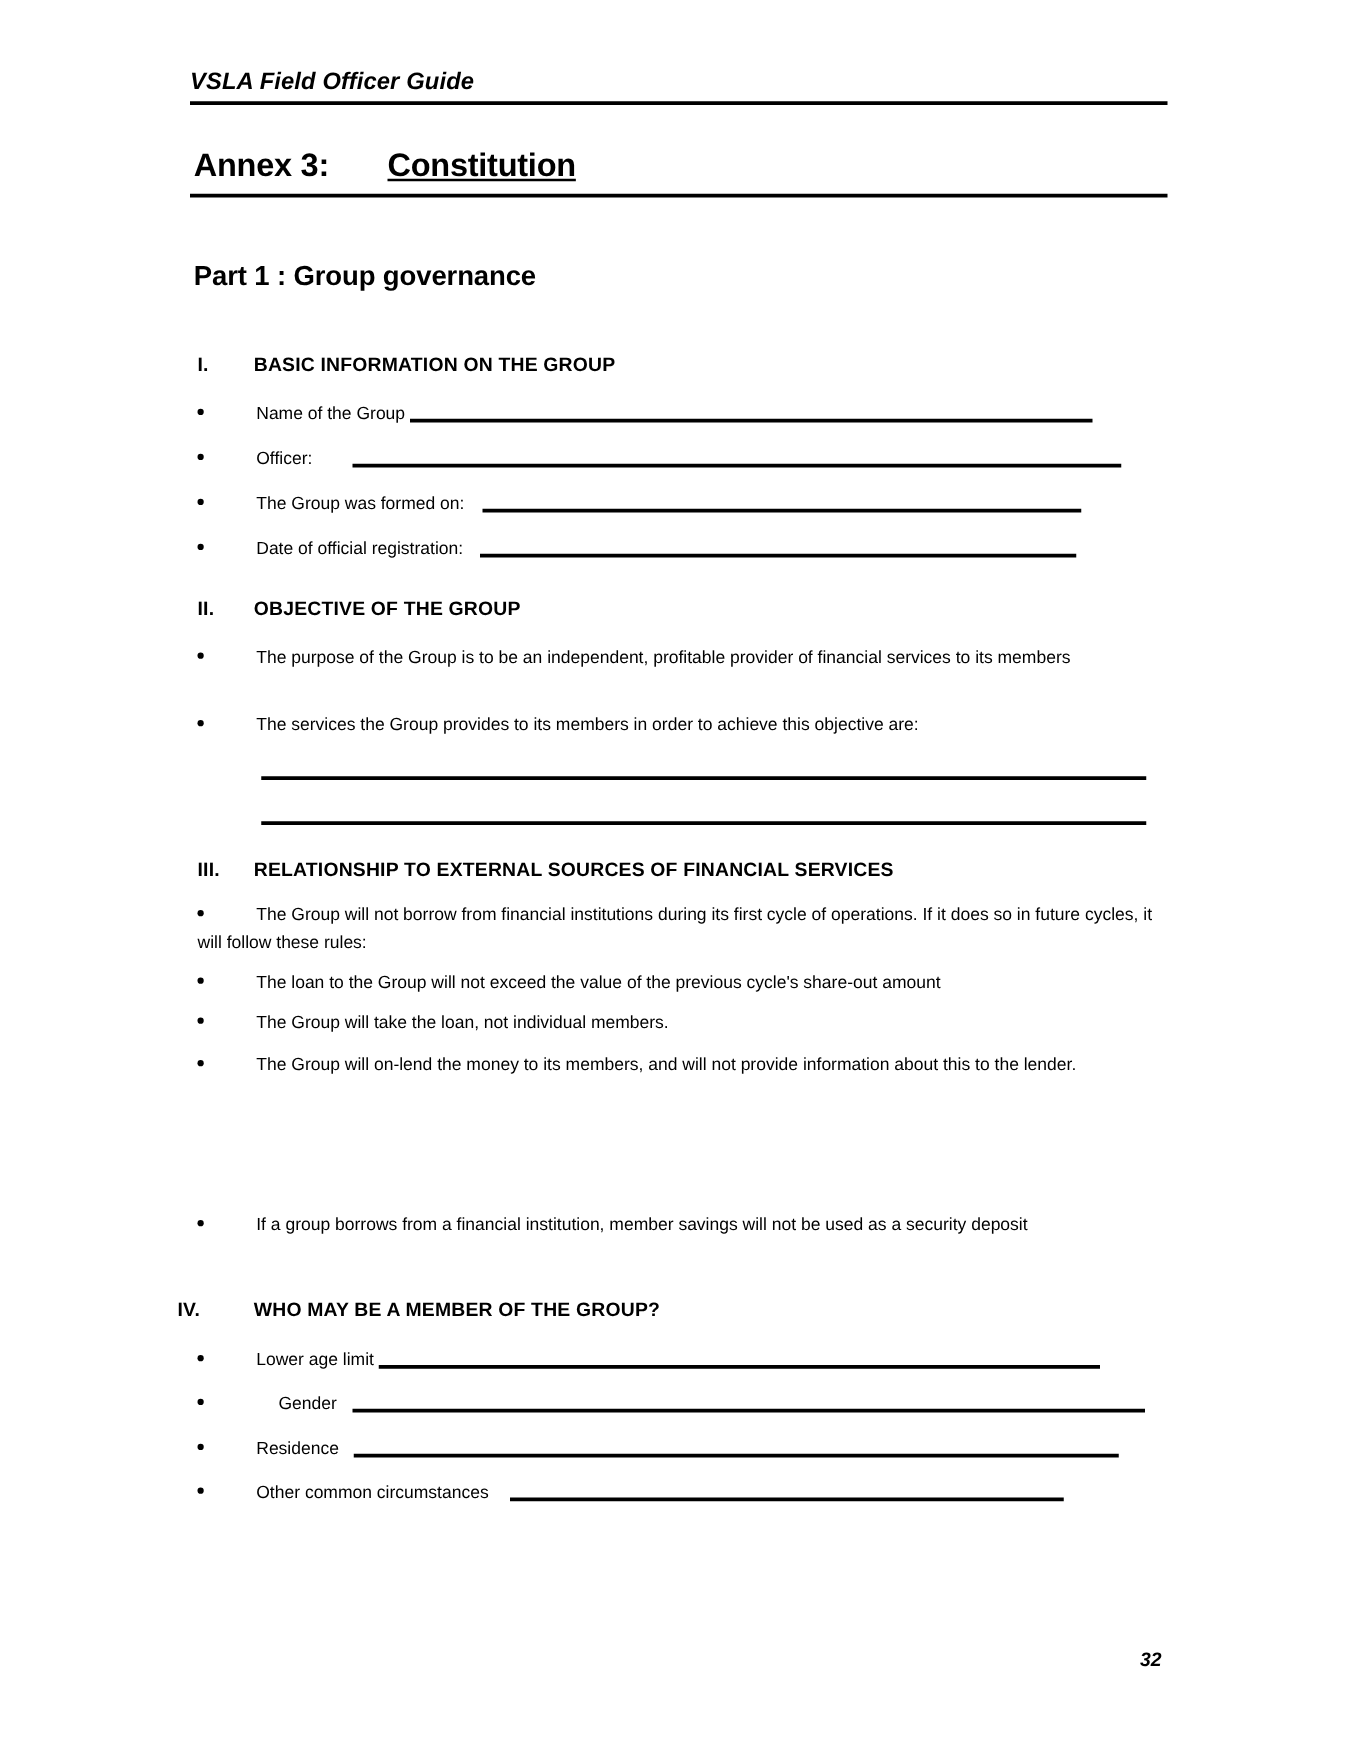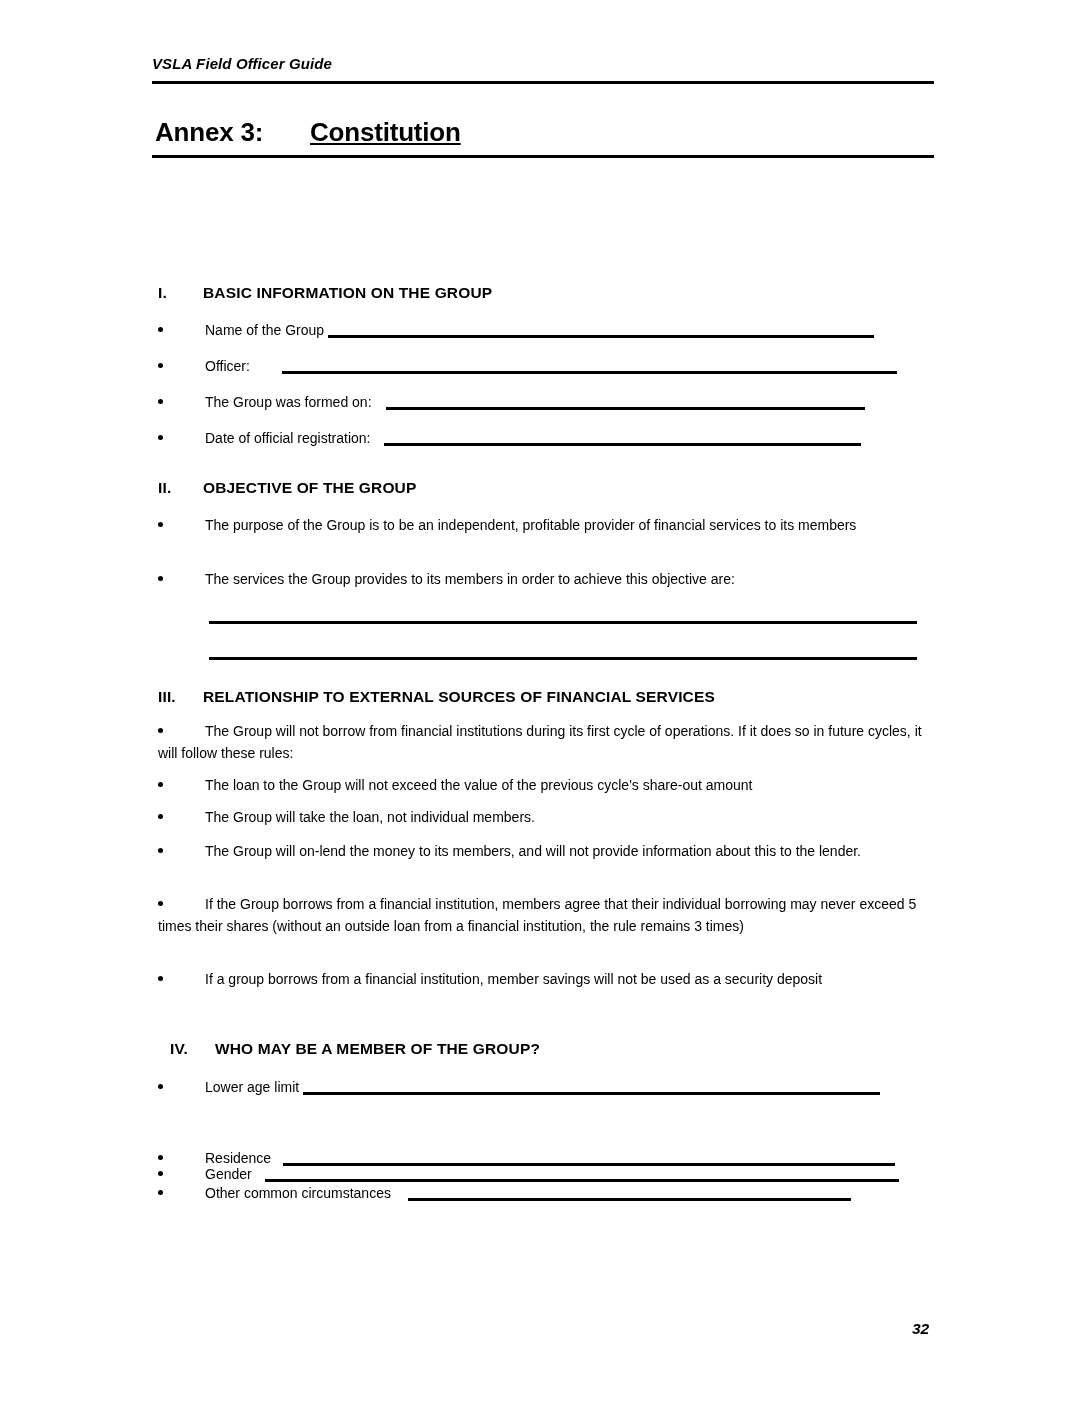--- a/index.html
+++ b/index.html
@@ -26,21 +26,21 @@
   }
 
   
   .running-header {
     position: absolute;
     left: 152px;
     top: 56px;
     width: 782px;
   }
   .running-header-text {
-    font-size: 15px;
+    font-size: 19px;
     font-weight: bold;
     font-style: italic;
     letter-spacing: 0.1px;
     line-height: 1.1;
     white-space: nowrap;
   }
   .rule-header {
     position: absolute;
     left: 152px;
     top: 81px;
@@ -164,20 +164,21 @@
   <div class="rule-header"></div>
 
   <div class="title-block">
     <div class="title-row">
       <span class="title-label">Annex 3:</span>
       <span class="title-name">Constitution</span>
     </div>
   </div>
   <div class="rule-title"></div>
 
+  <div class="part-heading">Part 1 : Group governance</div>
 
   <div class="section-heading" style="left:158px; top:284px;">
     <span class="section-numeral">I.</span>
     <span>BASIC INFORMATION ON THE GROUP</span>
   </div>
 
   <div class="bullet-row" style="left:158px; top:320px; width:776px;">
     <span class="bullet-dot"></span>
     <span class="bullet-body">
       <span class="label-text">Name of the Group</span>
@@ -245,44 +246,40 @@
   <div class="bullet-row" style="left:158px; top:807px; width:778px;">
     <span class="bullet-dot"></span>
     <span class="bullet-body">The Group will take the loan, not individual members.</span>
   </div>
 
   <div class="bullet-row" style="left:158px; top:841px; width:778px;">
     <span class="bullet-dot"></span>
     <span class="bullet-body justify">The Group will on-lend the money to its members, and will not provide information about this to the lender.</span>
   </div>
 
-  <div class="bullet-row" style="left:158px; top:894px; width:778px;">
-    <span class="bullet-dot"></span>
-    <span class="bullet-body justify">If the Group borrows from a financial institution, members agree that their individual borrowing may never exceed 5 times their shares (without an outside loan from a financial institution, the rule remains 3 times)</span>
-  </div>
 
   <div class="bullet-row" style="left:158px; top:969px; width:778px;">
     <span class="bullet-dot"></span>
     <span class="bullet-body justify">If a group borrows from a financial institution, member savings will not be used as a security deposit</span>
   </div>
 
-  <div class="section-heading" style="left:170px; top:1040px;">
+  <div class="section-heading" style="left:142px; top:1040px;gap:16px;">
     <span class="section-numeral">IV.</span>
     <span>WHO MAY BE A MEMBER OF THE GROUP?</span>
   </div>
 
   <div class="bullet-row" style="left:158px; top:1077px; width:776px;">
     <span class="bullet-dot"></span>
     <span class="bullet-body">
       <span class="label-text">Lower age limit</span>
       <span class="fill-inline" style="width:577px;"></span>
     </span>
   </div>
 
-  <div class="bullet-row" style="left:158px; top:1164px; width:776px;">
+  <div class="bullet-row" style="left:158px; top:1112px; width:776px;text-align:center;">
     <span class="bullet-dot"></span>
     <span class="bullet-body">
       <span class="label-text">Gender</span>
       <span class="fill-inline" style="width:634px; margin-left:9px;"></span>
     </span>
   </div>
 
   <div class="bullet-row" style="left:158px; top:1148px; width:776px;">
     <span class="bullet-dot"></span>
     <span class="bullet-body">

